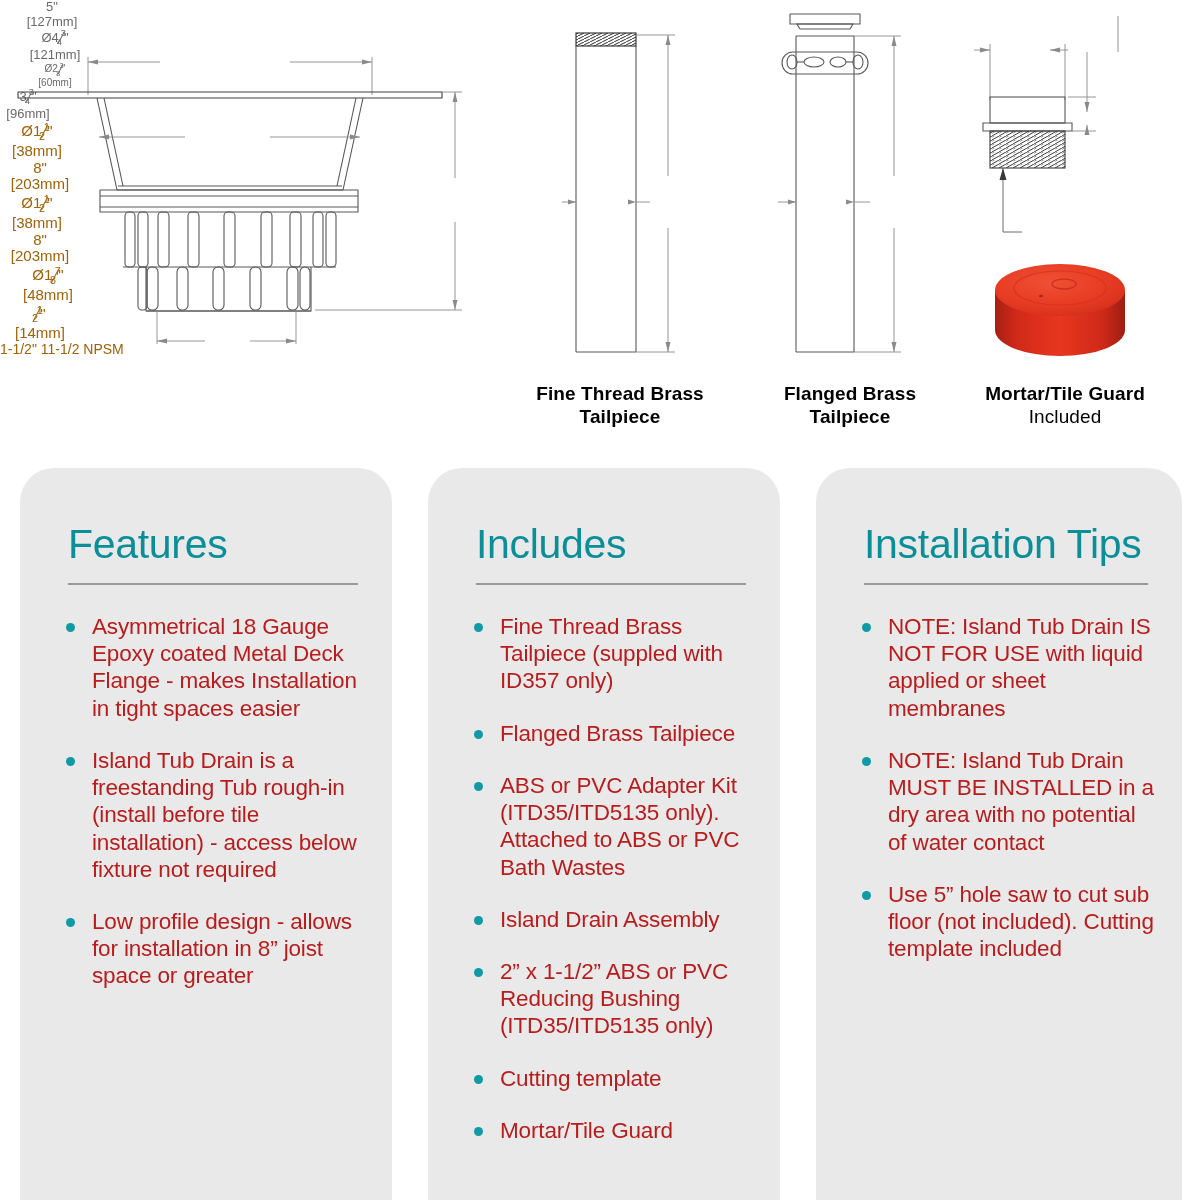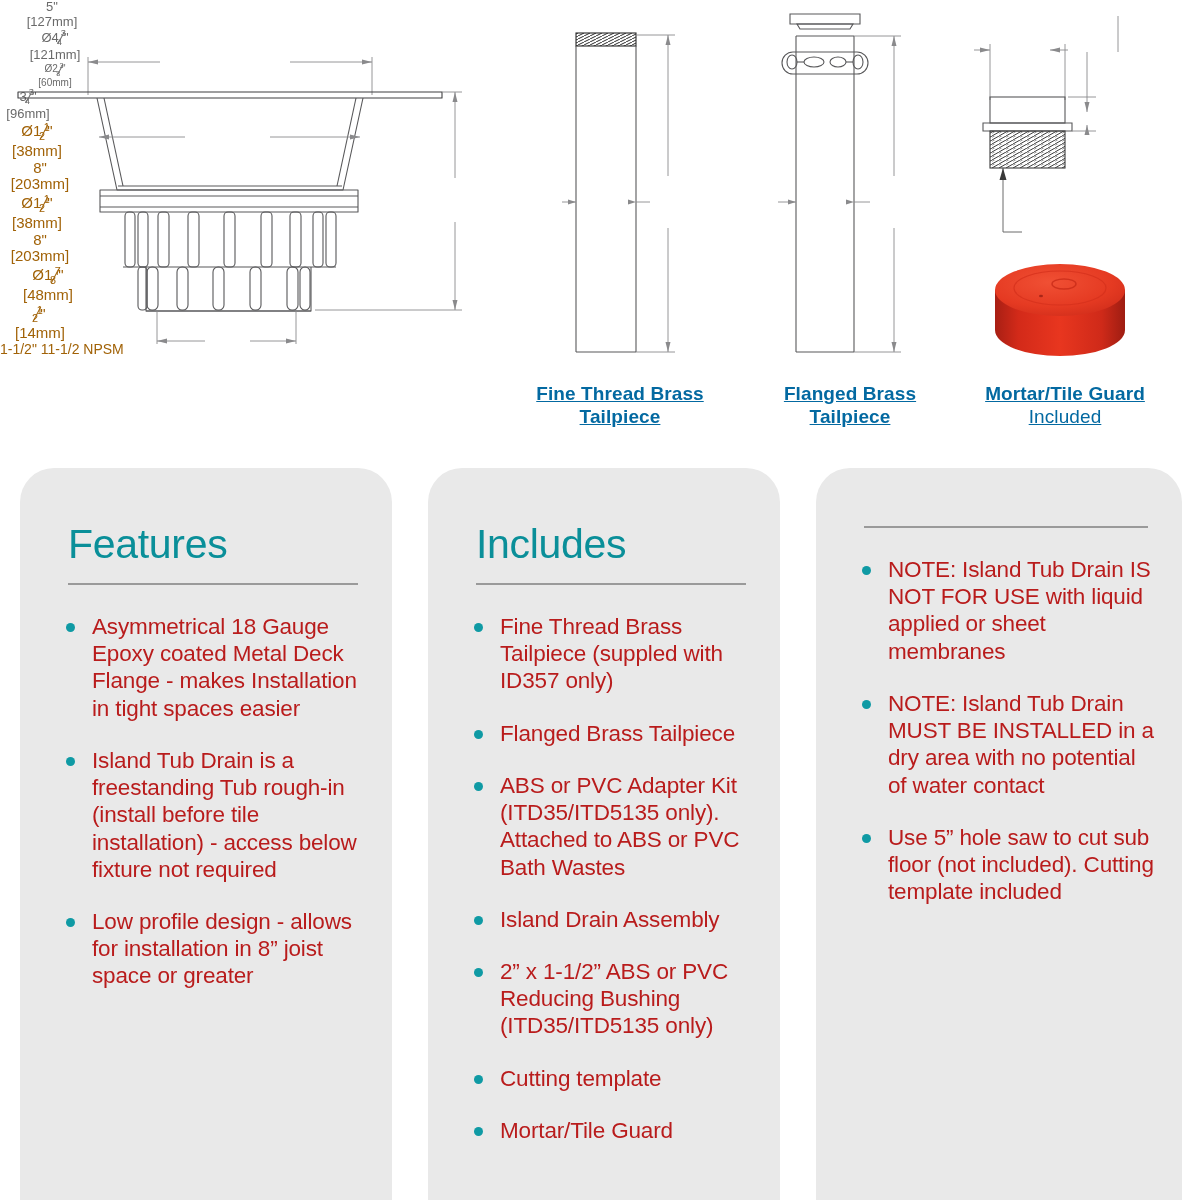--- a/index.html
+++ b/index.html
@@ -52,27 +52,26 @@
   .frac .bar {
     position: absolute; left: 50%; top: 50%;
     width: 1.05em; height: 1px;
     background: currentColor;
     transform: translate(-50%, -50%) rotate(-62deg);
   }
 
   .caption {
     position: absolute;
     text-align: center;
-    color: #0369a1;
+    color: #000000;
     font-size: 19px;
     font-weight: bold;
     line-height: 1.22;
     letter-spacing: 0.1px;
     width: 100%;
-    text-decoration: underline;
   }
   .caption .sub { font-weight: normal; display: block; }
 
   
   .cards {
     position: absolute;
     left: 0; top: 468px;
     width: 1200px; height: 732px;
   }
   .card {
@@ -421,20 +420,21 @@
         <li>Flanged Brass Tailpiece</li>
         <li>ABS or PVC Adapter Kit (ITD35/ITD5135 only). Attached to ABS or PVC Bath Wastes</li>
         <li>Island Drain Assembly</li>
         <li>2” x 1-1/2” ABS or PVC Reducing Bushing (ITD35/ITD5135 only)</li>
         <li>Cutting template</li>
         <li>Mortar/Tile Guard</li>
       </ul>
     </div>
 
     <div class="card c3">
+      <div class="card-title">Installation Tips</div>
       <div class="title-rule"></div>
       <ul class="bullets">
         <li>NOTE: Island Tub Drain IS NOT FOR USE with liquid applied or sheet membranes</li>
         <li>NOTE: Island Tub Drain MUST BE INSTALLED in a dry area with no potential of water contact</li>
         <li>Use 5” hole saw to cut sub floor (not included). Cutting template included</li>
       </ul>
     </div>
 
   </div>
 </div>

